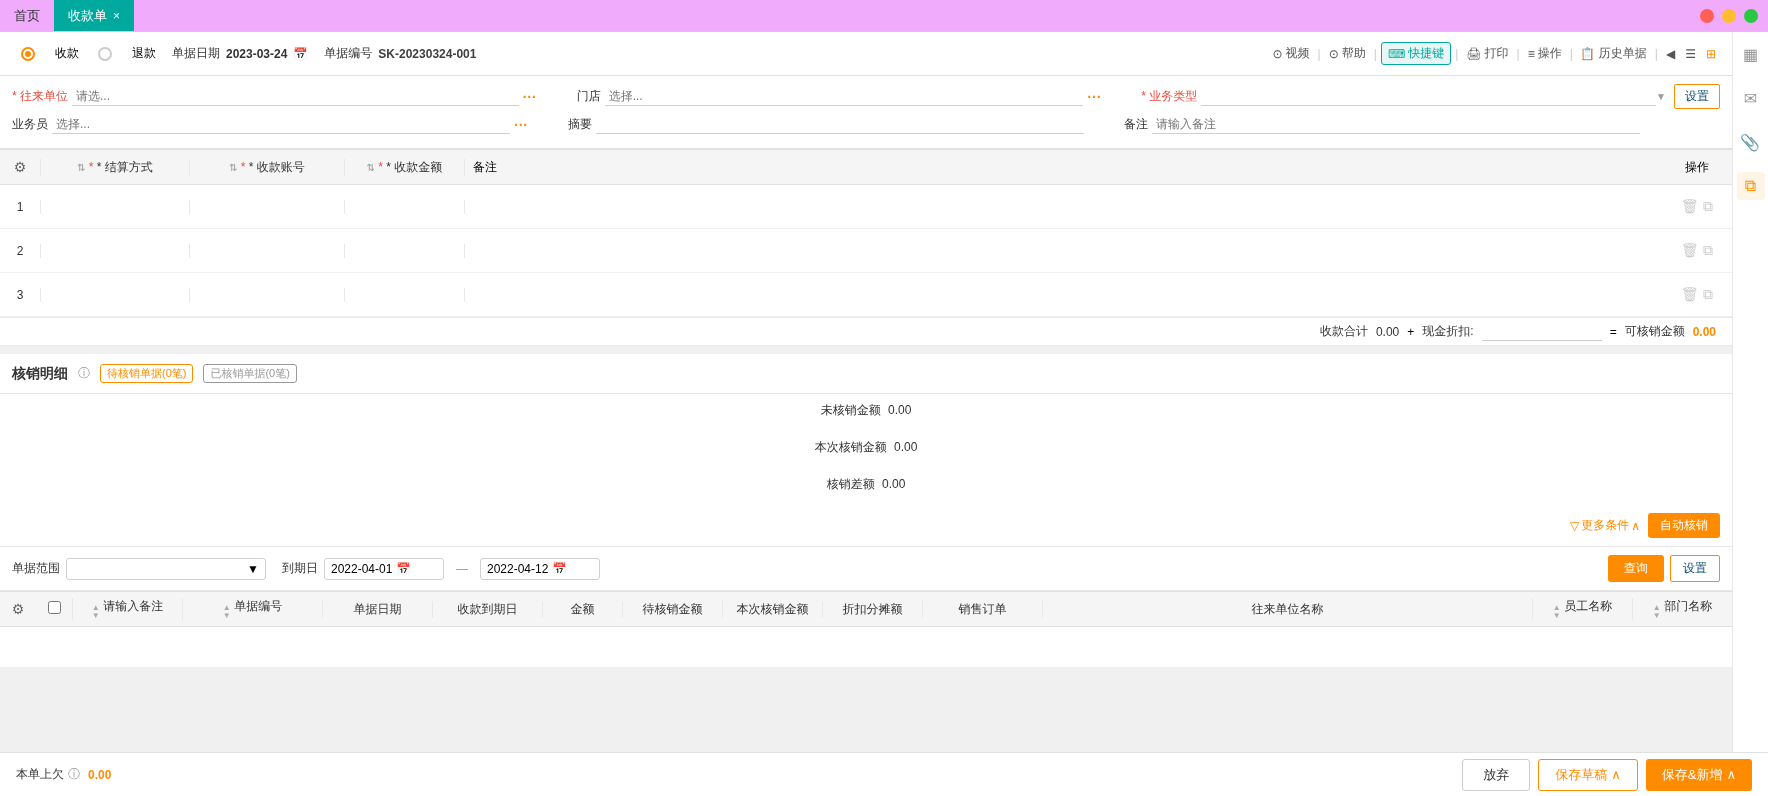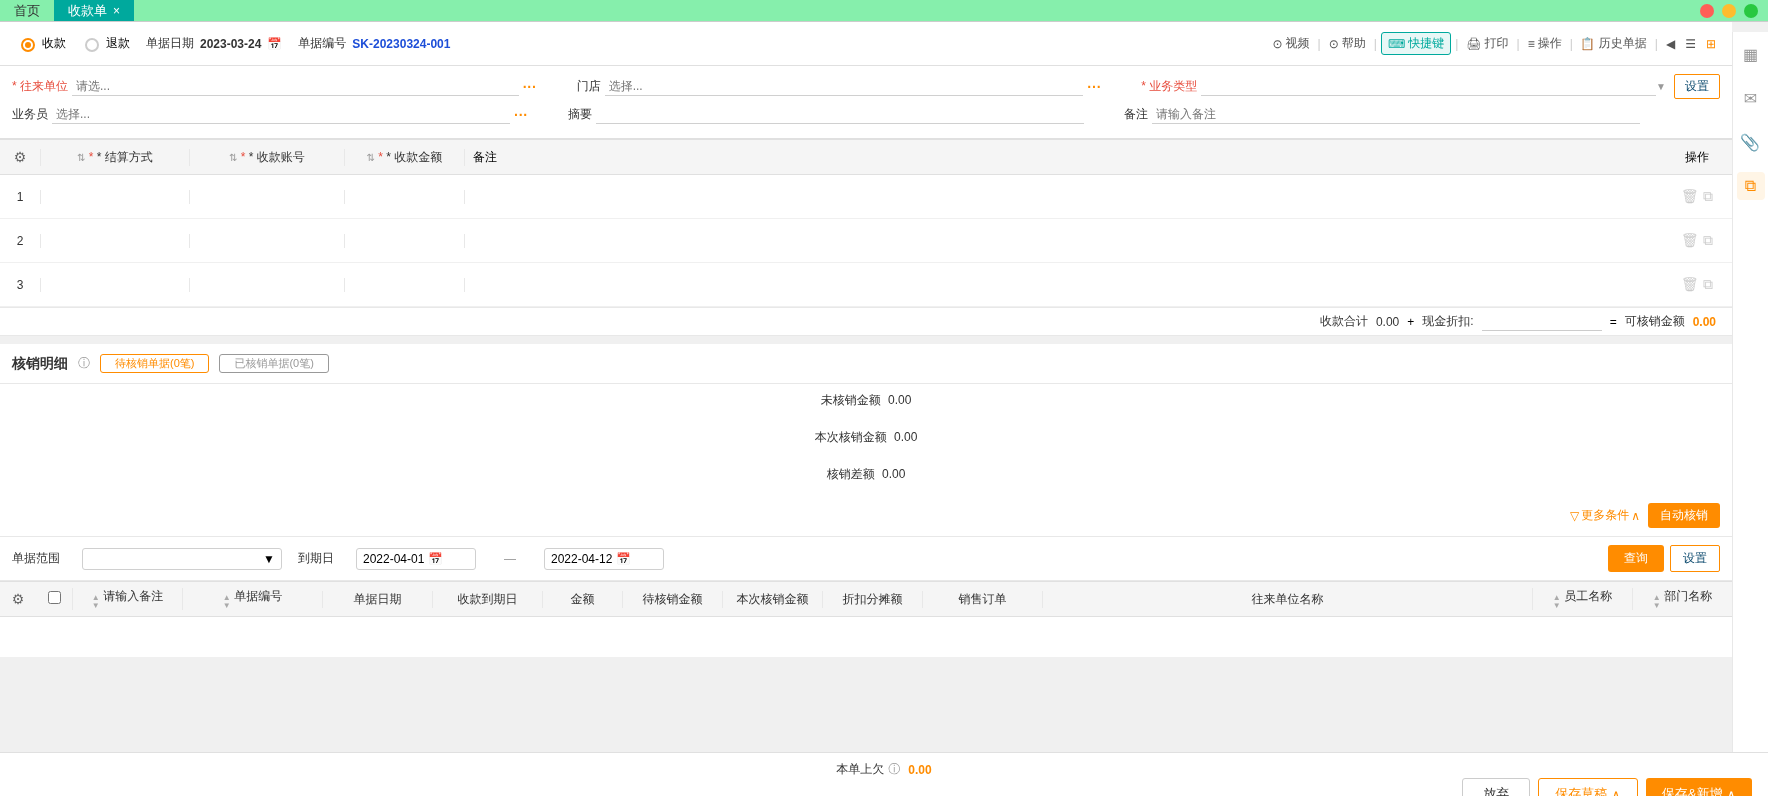--- a/index.html
+++ b/index.html
@@ -1,37 +1,37 @@
 <!DOCTYPE html>
 <html><head>
   <meta charset="utf-8">
   <style>
     * { box-sizing: border-box; margin: 0; padding: 0; }
     body { font-family: "Microsoft YaHei", sans-serif; font-size: 12px; background: #f0f0f0; width: 1768px; height: 796px; overflow: hidden; }
 
     
-    .tab-bar { display: flex; align-items: center; background: #86efac; height: 22px; border-bottom: 1px solid #ccc; }
+    .tab-bar { display: flex; align-items: center; background: #f0abfc; height: 32px; border-bottom: 1px solid #ccc; }
     .tab-item { padding: 0 14px; height: 100%; display: flex; align-items: center; cursor: pointer; font-size: 13px; color: #333; }
     .tab-item.active { background: #00a99d; color: #fff; }
     .tab-close { margin-left: 6px; font-size: 12px; cursor: pointer; }
     .tab-bar-right { margin-left: auto; display: flex; align-items: center; gap: 8px; padding-right: 10px; }
     .win-btn { width: 14px; height: 14px; border-radius: 50%; display: inline-block; cursor: pointer; }
     .win-close { background: #ff5f57; }
     .win-min { background: #febc2e; }
     .win-max { background: #28c840; }
 
     
     .header-toolbar { background: #fff; padding: 6px 12px; display: flex; align-items: center; gap: 6px; border-bottom: 1px solid #e0e0e0; height: 44px; }
     .radio-group { display: flex; align-items: center; gap: 10px; margin-right: 10px; }
-    .radio-item { display: flex; align-items: flex-end; gap: 7px; cursor: pointer; padding-left: 9px; }
+    .radio-item { display: flex; align-items: center; gap: 20px; cursor: pointer; padding-left: 9px; }
     .radio-dot { width: 14px; height: 14px; border-radius: 50%; border: 2px solid #ccc; display: flex; align-items: center; justify-content: center; }
     .radio-dot.active { border-color: #ff8c00; }
     .radio-dot.active::after { content: ''; width: 6px; height: 6px; background: #ff8c00; border-radius: 50%; }
     .field-label { color: #333; font-size: 12px; }
-    .field-value { color: #1d4ed8; font-size: 12px; font-weight: bold; }
+    .field-value { color: #404040; font-size: 12px; font-weight: bold; }
     .icon-btn { display: flex; align-items: center; gap: 3px; color: #555; cursor: pointer; font-size: 12px; padding: 2px 4px; }
     .toolbar-right { margin-left: auto; display: flex; align-items: center; gap: 2px; }
     .separator { color: #ccc; margin: 0 2px; }
 
     
     .form-area { background: #fff; padding: 8px 12px; border-bottom: 1px solid #e0e0e0; }
     .form-row { display: flex; align-items: center; gap: 0; margin-bottom: 6px; }
     .form-field { display: flex; align-items: center; flex: 1; }
     .form-field-label { color: #e74c3c; font-size: 12px; white-space: nowrap; margin-right: 4px; }
     .form-field-label.optional { color: #333; }
@@ -59,33 +59,33 @@
     .sum-row { background: #fff; padding: 4px 16px; display: flex; align-items: center; justify-content: flex-end; gap: 8px; border-top: 1px solid #e8e8e8; border-bottom: 1px solid #e8e8e8; font-size: 12px; }
     .sum-label { color: #333; }
     .sum-value { color: #333; }
     .sum-orange { color: #ff8c00; font-weight: bold; }
     .sum-input { width: 120px; border: none; border-bottom: 1px solid #ccc; padding: 2px 4px; font-size: 12px; outline: none; }
 
     
     .section { background: #f8f8f8; margin-top: 8px; }
     .section-header { background: #fff; padding: 10px 12px; display: flex; align-items: center; gap: 10px; border-bottom: 1px solid #e8e8e8; }
     .section-title { font-size: 14px; font-weight: bold; color: #333; }
-    .tag-btn { border: 1px solid #ff8c00; color: #ff8c00; border-radius: 3px; padding: 1px 14px; cursor: pointer; font-size: 11px; }
+    .tag-btn { border: 1px solid #ff8c00; color: #ff8c00; border-radius: 3px; padding: 1px 6px; cursor: pointer; font-size: 11px; }
     .tag-btn.inactive { border-color: #999; color: #999; }
 
     
     .stats-row { background: #fff; padding: 8px 12px; display: flex; align-items: center; gap: 20px; border-bottom: 1px solid #e8e8e8; flex-direction: column; }
     .stats-item { font-size: 12px; color: #333; }
     .stats-right { margin-left: auto; display: flex; align-items: center; gap: 8px; }
     .more-conditions { color: #ff8c00; cursor: pointer; font-size: 12px; display: flex; align-items: center; gap: 2px; }
     .auto-btn { background: #ff8c00; color: #fff; border: none; padding: 4px 12px; border-radius: 3px; cursor: pointer; font-size: 12px; }
 
     
     .filter-row { background: #fff; padding: 8px 12px; display: flex; align-items: center; gap: 16px; border-bottom: 1px solid #e8e8e8; }
-    .filter-field { display: flex; align-items: center; gap: 22px; }
+    .filter-field { display: flex; align-items: center; gap: 6px; }
     .filter-label { color: #333; font-size: 12px; }
     .filter-select { border: 1px solid #d0d0d0; padding: 3px 6px; font-size: 12px; border-radius: 3px; display: flex; align-items: center; gap: 60px; min-width: 200px; }
     .filter-date { border: 1px solid #d0d0d0; padding: 3px 6px; font-size: 12px; border-radius: 3px; display: flex; align-items: center; gap: 4px; width: 120px; }
     .filter-right { margin-left: auto; display: flex; gap: 6px; }
     .query-btn { background: #ff8c00; color: #fff; border: none; padding: 4px 16px; border-radius: 3px; cursor: pointer; font-size: 12px; }
     .settings-btn { background: #fff; color: #0c4a6e; border: 1px solid #ff8c00; padding: 4px 12px; border-radius: 2px; cursor: pointer; font-size: 12px; }
 
     
     .detail-table-header { display: flex; align-items: center; background: #f5f5f5; border-top: 1px solid #e0e0e0; border-bottom: 1px solid #e0e0e0; height: 36px; font-size: 12px; color: #333; }
     .detail-col-check { width: 36px; flex-shrink: 0; text-align: center; }
@@ -98,21 +98,21 @@
     .detail-col-verify { width: 100px; flex-shrink: 0; text-align: center; border-left: 1px solid #e8e8e8; }
     .detail-col-discount { width: 100px; flex-shrink: 0; text-align: center; border-left: 1px solid #e8e8e8; }
     .detail-col-sales { width: 120px; flex-shrink: 0; text-align: center; border-left: 1px solid #e8e8e8; }
     .detail-col-company { flex: 1; text-align: center; border-left: 1px solid #e8e8e8; }
     .detail-col-staff { width: 100px; flex-shrink: 0; text-align: center; border-left: 1px solid #e8e8e8; }
     .detail-col-dept { width: 100px; flex-shrink: 0; text-align: center; border-left: 1px solid #e8e8e8; }
     .detail-col-gear { width: 36px; flex-shrink: 0; text-align: center; }
     .sort-arrows { display: inline-flex; flex-direction: column; font-size: 8px; line-height: 1; color: #aaa; }
 
     
-    .page-footer { position: fixed; bottom: 0; left: 0; right: 0; background: #fff; border-top: 1px solid #e0e0e0; padding: 8px 16px; display: flex; align-items: center; height: 44px; z-index: 100; flex-direction: column; }
+    .page-footer { position: fixed; bottom: 0; left: 0; right: 0; background: #fff; border-top: 1px solid #e0e0e0; padding: 8px 16px; display: flex; align-items: center; height: 44px; z-index: 100; }
     .footer-left { display: flex; align-items: center; gap: 4px; font-size: 12px; color: #333; }
     .footer-right { margin-left: auto; display: flex; gap: 8px; }
     .btn-discard { background: #fff; border: 1px solid #ccc; padding: 6px 20px; border-radius: 3px; cursor: pointer; font-size: 13px; color: #333; }
     .btn-draft { background: #fff; border: 1px solid #ff8c00; color: #ff8c00; padding: 6px 16px; border-radius: 3px; cursor: pointer; font-size: 13px; display: flex; align-items: center; gap: 4px; }
     .btn-save-new { background: #ff8c00; border: none; color: #fff; padding: 6px 16px; border-radius: 3px; cursor: pointer; font-size: 13px; display: flex; align-items: center; gap: 4px; }
 
     
     .right-sidebar { position: fixed; right: 0; top: 32px; bottom: 0; width: 36px; background: #fff; border-left: 1px solid #e8e8e8; display: flex; flex-direction: column; align-items: center; padding-top: 8px; gap: 16px; z-index: 99; }
     .sidebar-icon { color: #999; cursor: pointer; font-size: 16px; display: flex; align-items: center; justify-content: center; width: 28px; height: 28px; }
     .sidebar-icon.active { color: #ff8c00; background: #fff5e6; border-radius: 4px; }

